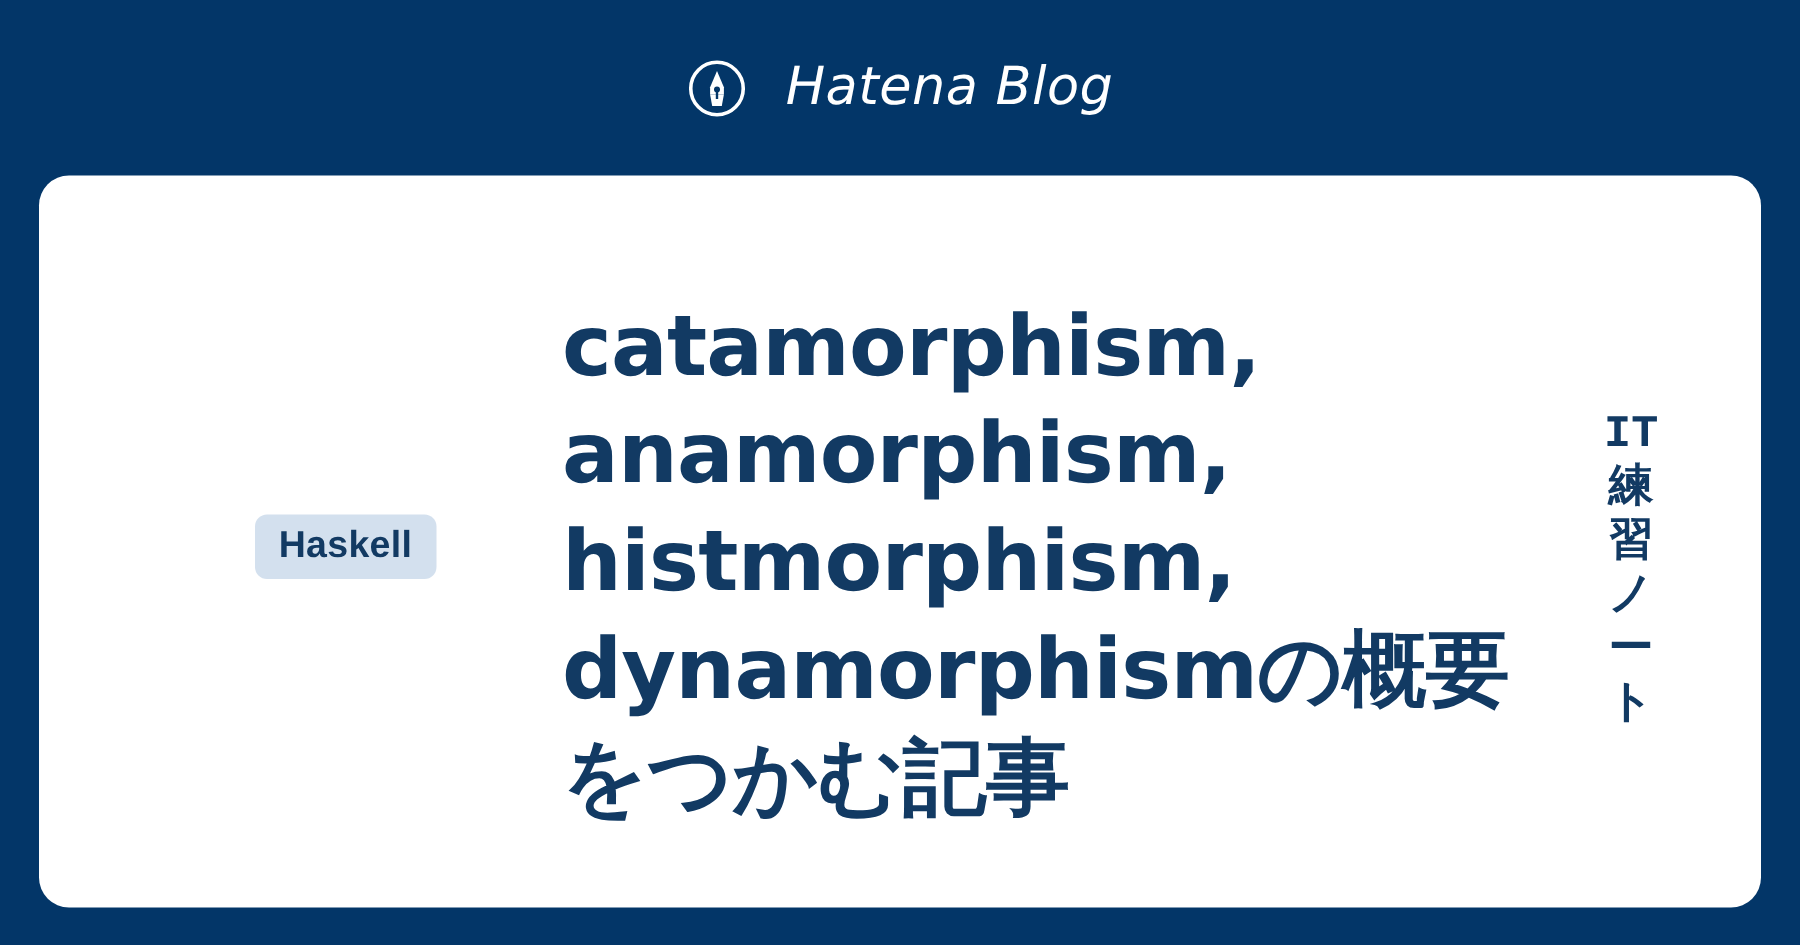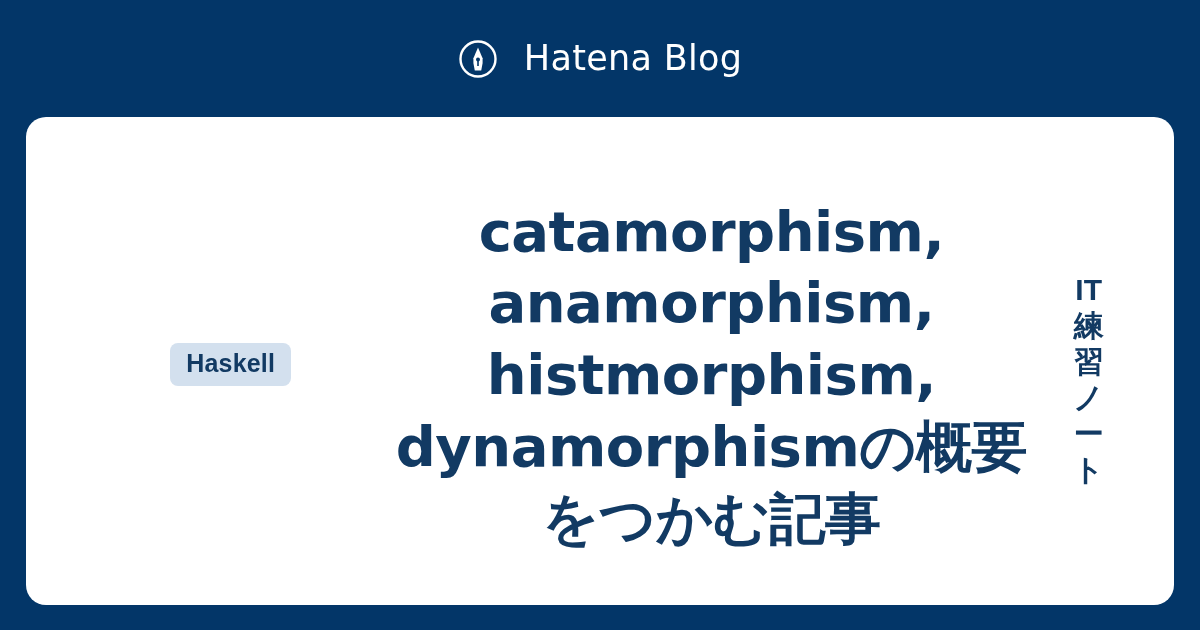--- a/index.html
+++ b/index.html
@@ -19,20 +19,21 @@
   .brand-bar {
     position: absolute;
     top: 0;
     left: 0;
     width: 1200px;
     height: 117px;
     display: flex;
     align-items: center;
     justify-content: center;
     gap: 26px;
+    font-style: italic;
   }
   .brand-logo {
     width: 40px;
     height: 40px;
     display: block;
     flex: 0 0 auto;
   }
   .brand-name {
     color: #ffffff;
     font-size: 35px;
@@ -79,36 +80,36 @@
     white-space: nowrap;
   }
 
   
   .entry-title {
     margin: 22px 16px 0 0;
     color: #123a63;
     font-size: 56px;
     font-weight: bold;
     line-height: 1.28;
-    text-align: center;
+    text-align: left;
     letter-spacing: -0.5px;
     max-width: 1000px;
     font-family: "DejaVu Sans", "Liberation Sans", sans-serif;
   }
 
   
   .blog-name {
     margin-top: 32px;
     color: #123a63;
     font-size: 30px;
     font-weight: bold;
     line-height: 1.2;
     text-align: center;
     letter-spacing: 0.2px;
-    font-family: Liberation Sans, sans-serif;
+    font-family: Liberation Mono, monospace;
   }
 </style>
 </head>
 <body>
 
 <div class="brand-bar">
   <svg class="brand-logo" viewBox="0 0 40 40" aria-hidden="true">
     <circle cx="20" cy="20" r="17.5" fill="none" stroke="#ffffff" stroke-width="2.4"></circle>
     <path d="M20 8.4 L24.6 19.2 L24.6 24.0 L15.4 24.0 L15.4 19.2 Z" fill="#ffffff"></path>
     <path d="M15.4 24.0 L24.6 24.0 L23.2 31.6 L16.8 31.6 Z" fill="#ffffff"></path>

